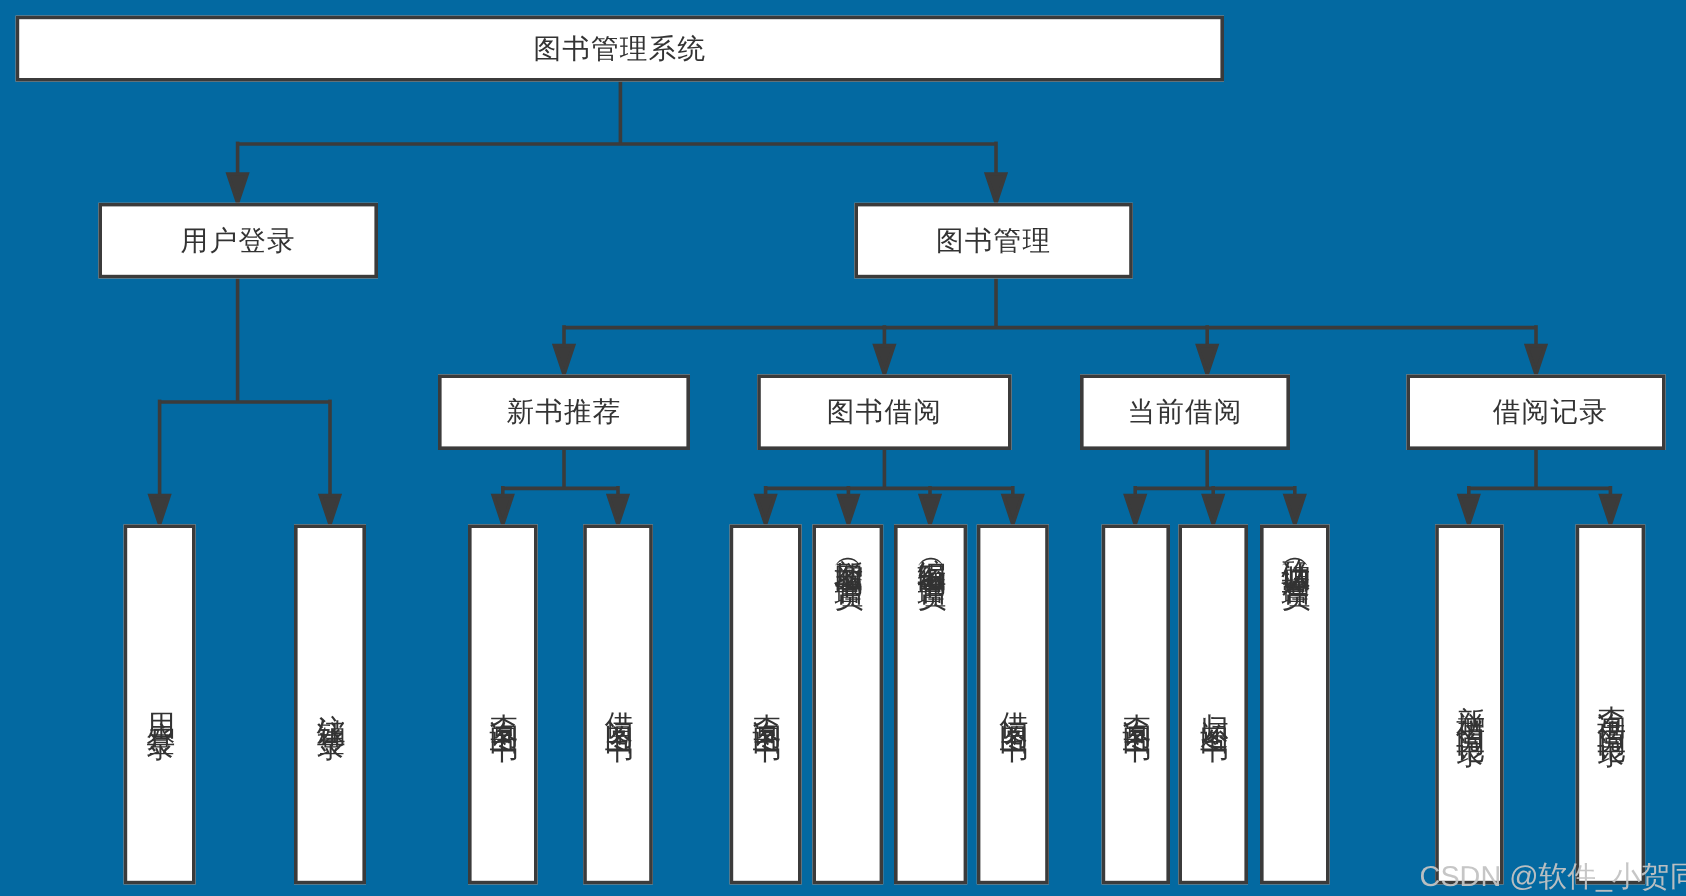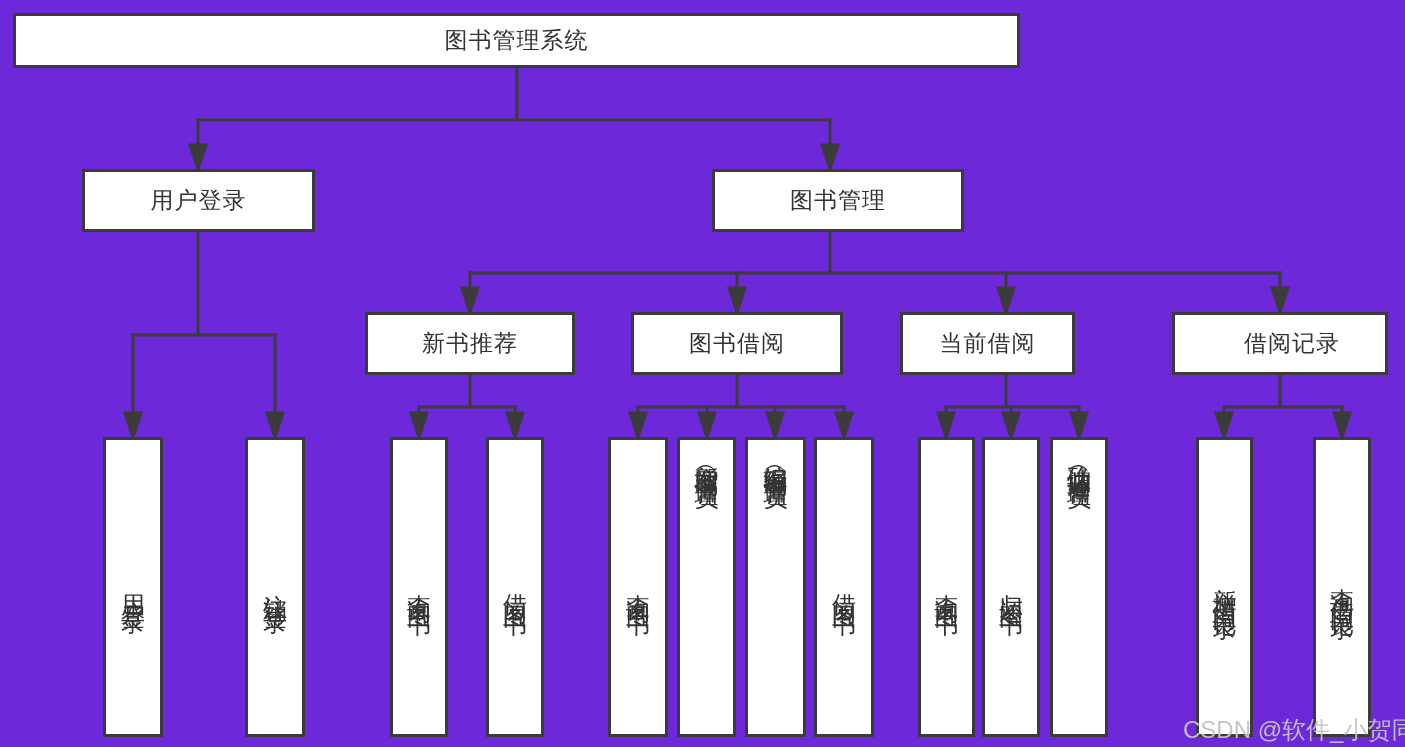--- a/index.html
+++ b/index.html
@@ -1,20 +1,20 @@
 <!DOCTYPE html>
 <html><head>
 <meta charset="utf-8">
 <style>
   html, body { margin: 0; padding: 0; background: #ffffff; }
   .stage {
     position: relative;
     width: 1405px;
     height: 747px;
-    background: #6d28d9;
+    background: #0369a1;
     font-family: "Liberation Sans", sans-serif;
     overflow: hidden;
   }
   .connectors {
     position: absolute;
     left: 0; top: 0;
     width: 1405px; height: 747px;
     pointer-events: none;
   }
   .box {
@@ -143,21 +143,21 @@
     </g>
   </svg>
 
   <div class="box h-box" style="left:13px; top:13px; width:1007px; height:55px;">
     <span>图书管理系统</span>
   </div>
 
   <div class="box h-box" style="left:82px; top:169px; width:233px; height:63px;">
     <span>用户登录</span>
   </div>
-  <div class="box h-box" style="left:712px; top:169px; width:252px; height:63px;">
+  <div class="box h-box" style="left:712px; top:169px; width:232px; height:63px;">
     <span>图书管理</span>
   </div>
 
   <div class="box h-box" style="left:631px; top:312px; width:212px; height:63px;">
     <span>图书借阅</span>
   </div>
   <div class="box h-box" style="left:365px; top:312px; width:210px; height:63px;">
     <span>新书推荐</span>
   </div>
   <div class="box h-box" style="left:900px; top:312px; width:175px; height:63px;">

